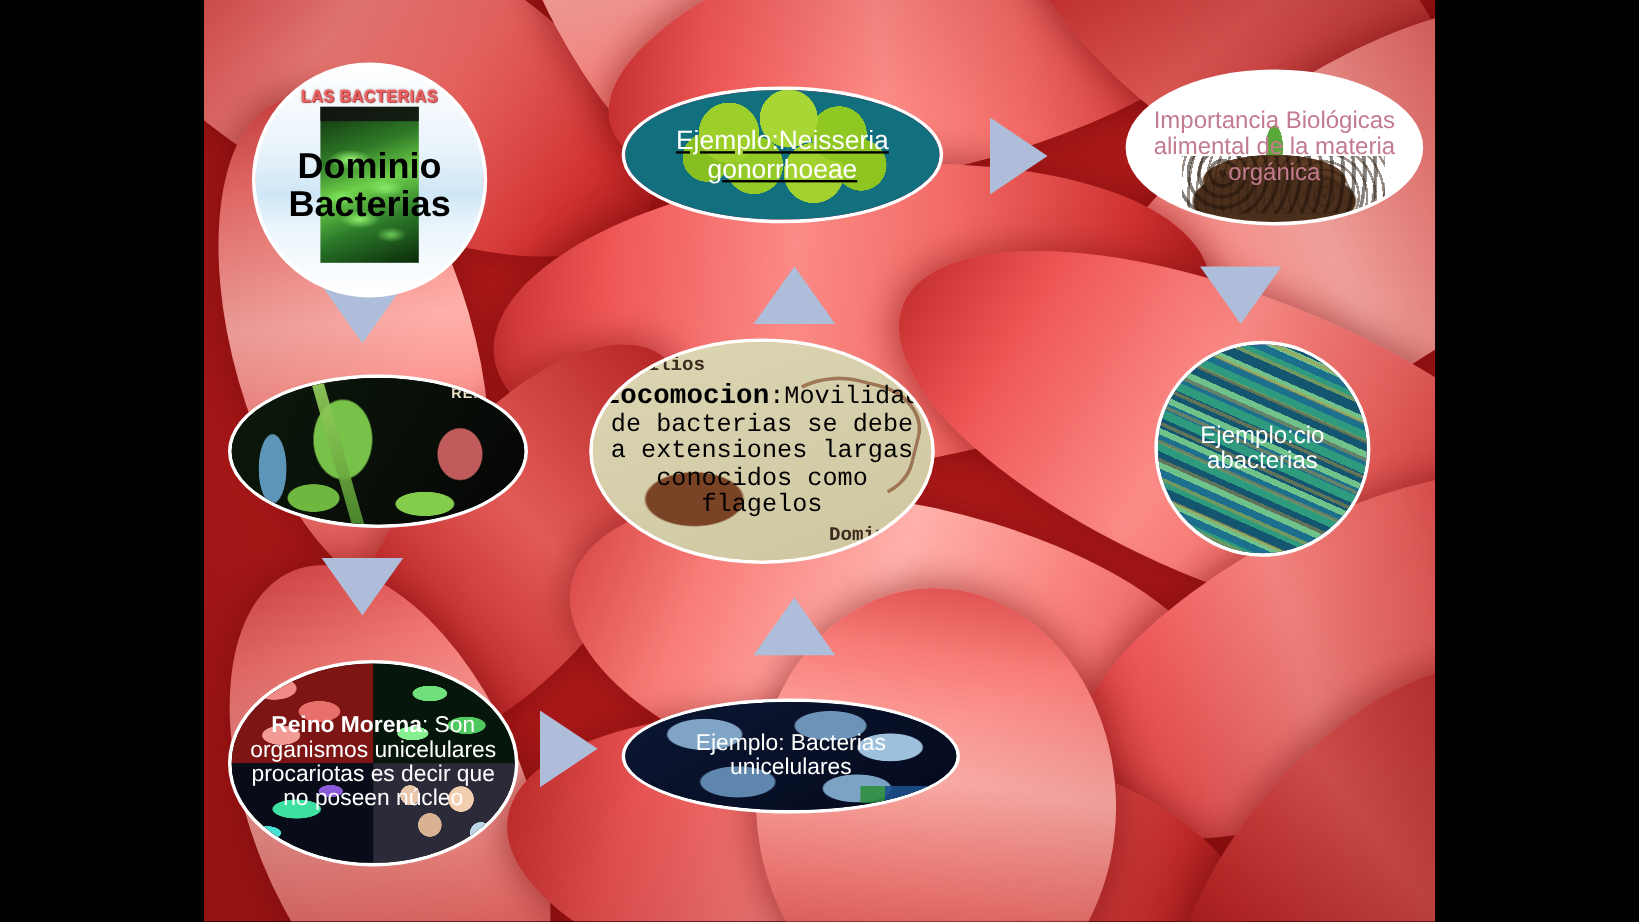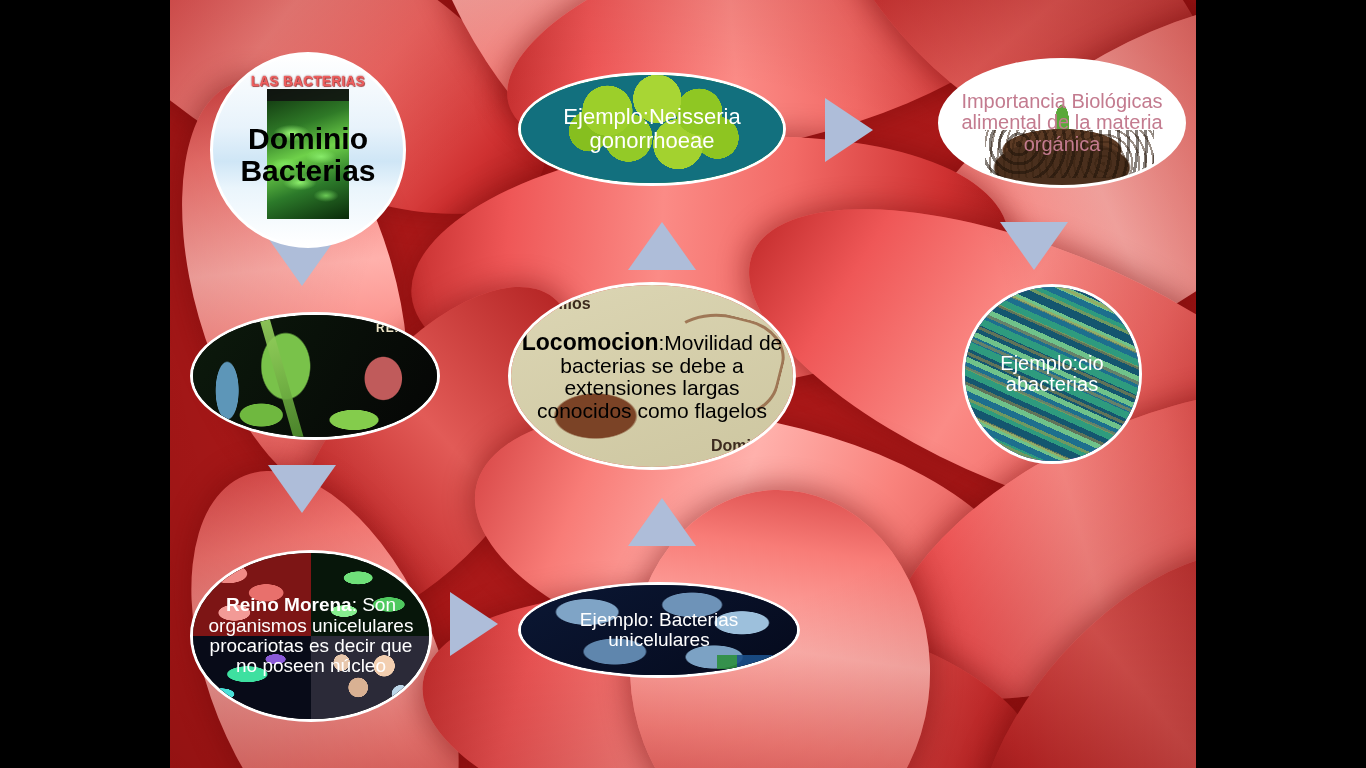--- a/index.html
+++ b/index.html
@@ -49,21 +49,21 @@
                 radial-gradient(ellipse 18px 9px at 72% 82%,rgba(120,220,95,.85),rgba(0,0,0,0) 70%),
                 radial-gradient(ellipse 20px 9px at 22% 58%,rgba(130,235,100,.8),rgba(0,0,0,0) 70%);}
   #n1 .poster:after{content:"";position:absolute;left:0;right:0;top:0;height:12px;background:#111;opacity:.85;}
   #n1 .cap{position:absolute;top:18px;left:0;right:0;z-index:4;
      font-size:14.5px;font-weight:bold;letter-spacing:.5px;color:#ef5f5f;
      text-shadow:0 0 2px #7a0b0b,1px 1px 0 rgba(140,0,0,.55);font-family:"Liberation Sans",sans-serif;
      transform:scaleX(.92);}
   #n1 .txt{font-size:30px;font-weight:bold;color:#000;z-index:5;padding-top:10px;}
 
   
-  #n2{left:348px;top:72px;width:268px;height:114px;background:#15803d;}
+  #n2{left:348px;top:72px;width:268px;height:114px;background:#be185d;text-decoration:underline;}
   #n2 .art{background:
       radial-gradient(circle 26px at 33% 33%,#9ccf2a 0 96%,rgba(0,0,0,0) 97%),
       radial-gradient(circle 25px at 52% 22%,#a8d634 0 96%,rgba(0,0,0,0) 97%),
       radial-gradient(circle 24px at 68% 34%,#8fc723 0 96%,rgba(0,0,0,0) 97%),
       radial-gradient(circle 25px at 41% 58%,#93ca27 0 96%,rgba(0,0,0,0) 97%),
       radial-gradient(circle 26px at 60% 64%,#a3d22f 0 96%,rgba(0,0,0,0) 97%),
       radial-gradient(circle 22px at 75% 58%,#8ec521 0 96%,rgba(0,0,0,0) 97%),
       radial-gradient(circle 21px at 26% 52%,#86bf1f 0 96%,rgba(0,0,0,0) 97%),
       #12707e;}
   #n2 .txt{font-size:22px;color:#fff;}
@@ -88,21 +88,21 @@
      radial-gradient(ellipse 26px 30px at 78% 52%,#c05b5b 0 70%,rgba(0,0,0,0) 74%),
      radial-gradient(ellipse 30px 16px at 28% 82%,#6fb83f 0 70%,rgba(0,0,0,0) 74%),
      radial-gradient(ellipse 34px 14px at 66% 86%,#84cc4c 0 70%,rgba(0,0,0,0) 74%),
      linear-gradient(120deg,#0c1a0c,#050505);}
   #n4 .art:after{content:"";position:absolute;left:34%;top:-6%;width:10px;height:112%;
      background:linear-gradient(#9ed863,#4f8f2c);transform:rotate(-16deg);opacity:.9;}
   #n4 .lbl{position:absolute;right:18px;top:6px;z-index:4;font-size:12px;font-weight:bold;color:#efe6c8;letter-spacing:1px;}
   #n4 .txt{font-size:20px;color:#fff;}
 
   
-  #n5{left:338px;top:282px;width:288px;height:188px;background:#ef4444;}
+  #n5{left:321px;top:282px;width:288px;height:188px;background:#fdba74;font-family:Liberation Mono, monospace;}
   #n5 .art{background:
      radial-gradient(ellipse 62px 34px at 30% 72%,#7b4326 0 64%,rgba(0,0,0,0) 68%),
      linear-gradient(160deg,#dcd6b4,#cdc6a0);}
   #n5 .art:after{content:"";position:absolute;left:52%;top:16%;width:42%;height:52%;
      border:3px solid #8d5a3a;border-radius:60% 40% 50% 55%;border-left-color:transparent;border-bottom-color:transparent;
      transform:rotate(14deg);opacity:.75;}
   #n5 .c-lbl{position:absolute;left:36px;top:10px;z-index:4;font-size:16px;font-weight:bold;color:#3c2a1e;}
   #n5 .f-lbl{position:absolute;right:18px;bottom:12px;z-index:4;font-size:16px;font-weight:bold;color:#3c2a1e;}
   #n5 .txt{font-size:21px;color:#000;}
   #n5 .txt b{font-size:23px;}

